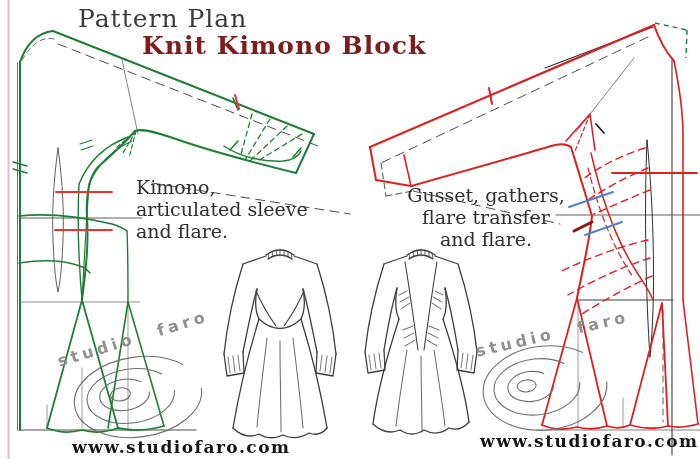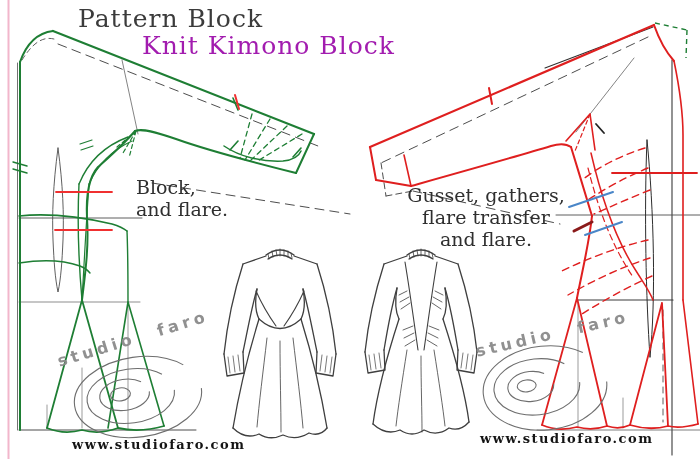--- a/index.html
+++ b/index.html
@@ -1,25 +1,25 @@
 <!DOCTYPE html>
 <html><head>
 <meta charset="utf-8">
 <style>
   html,body{margin:0;padding:0;background:#fff;}
   .page{position:relative;width:700px;height:459px;background:#ffffff;overflow:hidden;
         font-family:"DejaVu Serif",serif;color:#323232;}
   .page svg{position:absolute;left:0;top:0;}
   .txt{position:absolute;white-space:nowrap;}
   .title1{left:78px;top:4px;font-size:25px;letter-spacing:1px;color:#3b3b3b;}
-  .title2{left:142px;top:31px;font-size:25px;letter-spacing:1px;color:#a21caf;}
+  .title2{left:142px;top:31px;font-size:25px;letter-spacing:1px;color:#7f1d1d;font-weight:bold;}
   .note{font-size:19px;line-height:22px;color:#2f2f2f;}
   .note-left{left:136px;top:176px;text-align:left;}
   .note-right{left:400px;top:184px;width:172px;text-align:center;}
-  .url{font-size:13px;font-weight:bold;letter-spacing:1.5px;color:#141414;}
+  .url{font-size:17px;font-weight:bold;letter-spacing:1.5px;color:#141414;}
   .url-left{left:72px;top:437px;}
   .url-right{left:480px;top:431px;}
   .wm{font-family:"DejaVu Sans",sans-serif;font-size:16px;font-weight:600;
       letter-spacing:4px;word-spacing:14px;color:#8b8b8b;opacity:.95;}
   .wm-left{left:58px;top:352px;transform:rotate(-17deg);transform-origin:left center;}
   .wm-right{left:476px;top:342px;transform:rotate(-13deg);transform-origin:left center;}
 </style>
 </head>
 <body>
 
@@ -177,25 +177,26 @@
     <ellipse cx="121" cy="392" rx="10" ry="6.5"></ellipse>
   </g>
   <g fill="none" stroke-width="1.1" transform="rotate(-6 545 388)" stroke="#6e6e6e">
     <ellipse cx="545" cy="388" rx="62" ry="42" stroke-dasharray="290 40"></ellipse>
     <ellipse cx="537" cy="386" rx="43" ry="28" stroke-dasharray="200 25"></ellipse>
     <ellipse cx="531" cy="385" rx="23" ry="15" stroke-dasharray="105 15"></ellipse>
     <ellipse cx="527" cy="384" rx="9.5" ry="6"></ellipse>
   </g>
 </svg>
 
-<div class="txt title1">Pattern Block</div>
+<div class="txt title1">Pattern Plan</div>
 <div class="txt title2">Knit Kimono Block</div>
 
 <div class="txt note note-left">
-  <div>Block,</div>
+  <div>Kimono,</div>
+  <div>articulated sleeve</div>
   <div>and flare.</div>
 </div>
 
 <div class="txt note note-right">
   <div>Gusset, gathers,</div>
   <div>flare transfer</div>
   <div>and flare.</div>
 </div>
 
 <div class="txt wm wm-left">studio faro</div>

